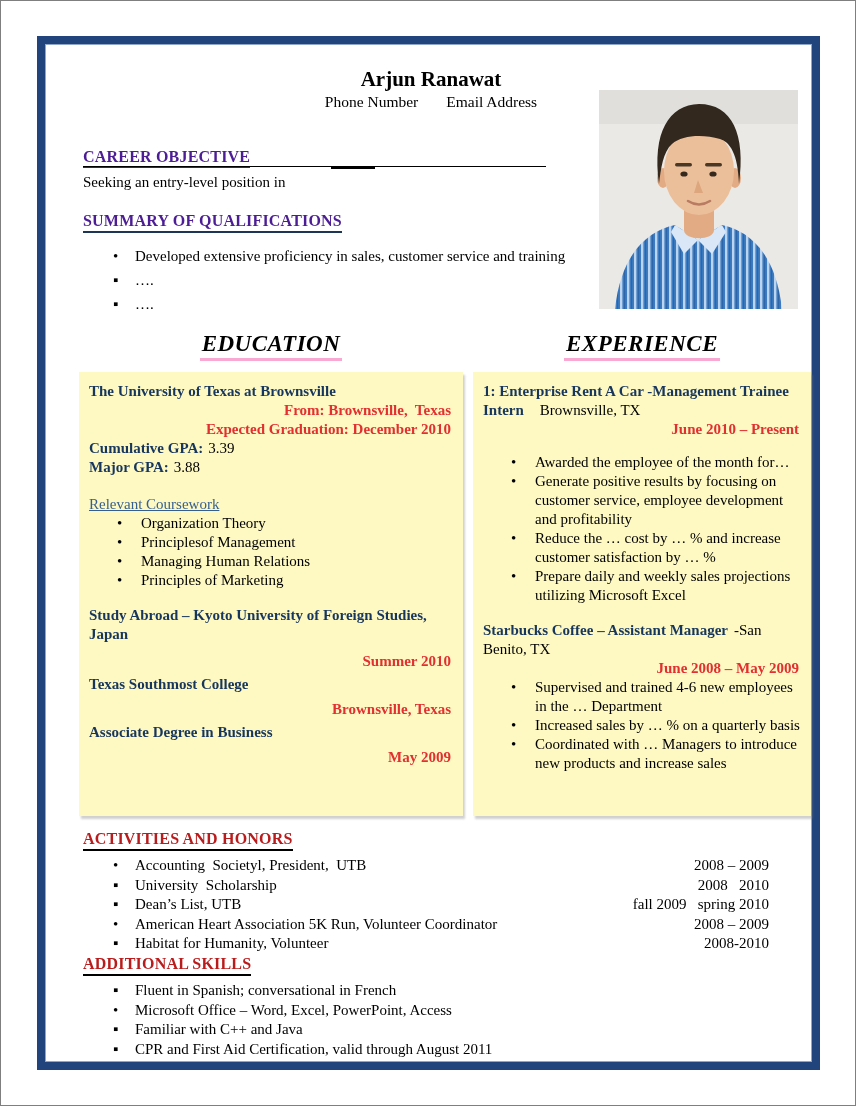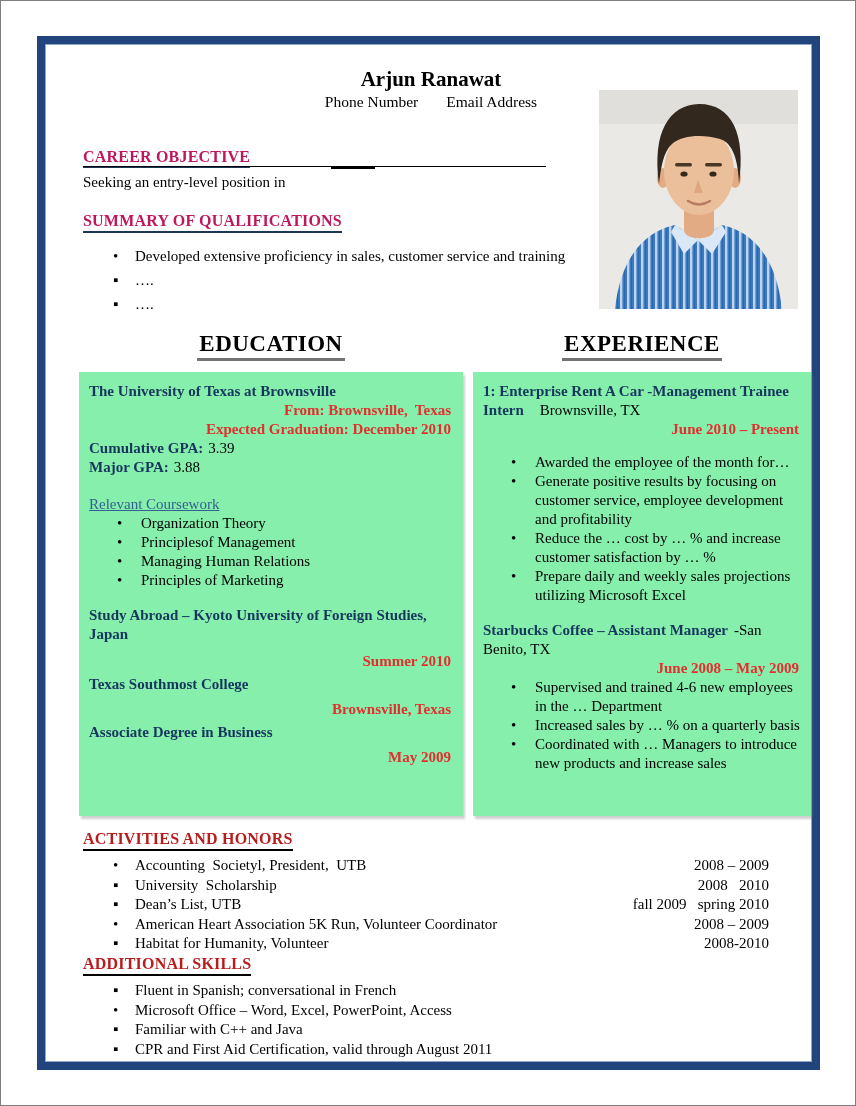--- a/index.html
+++ b/index.html
@@ -14,45 +14,45 @@
     box-shadow:inset 1px 1px 0 #8fa6c8, inset -1px -1px 0 #8fa6c8;
   }
   
   .header{position:absolute;top:66px;left:135px;width:590px;text-align:center;}
   .name{font-size:21px;font-weight:bold;line-height:25px;}
   .addr{font-size:15.5px;line-height:20px;white-space:pre-wrap;}
   .contact{font-size:15.5px;line-height:20px;}
   .contact .email{margin-left:28px;}
   .photo{position:absolute;left:598px;top:89px;width:199px;height:219px;}
   
-  .h-navy{font-size:16px;font-weight:bold;color:#be185d;letter-spacing:.2px;}
+  .h-navy{font-size:16px;font-weight:bold;color:#4c1d95;letter-spacing:.2px;}
   .h-black{font-size:16px;font-weight:bold;color:#b91c1c;letter-spacing:.2px;}
   .h-underline-navy{display:inline-block;border-bottom:2px solid #1d3557;padding-bottom:1px;}
   .h-underline-black{display:inline-block;border-bottom:2px solid #000;padding-bottom:1px;}
   
   .sec-career{position:absolute;left:82px;top:146px;width:640px;}
   .rule-row{position:relative;width:463px;height:20px;}
   .rule-row::after{content:"";position:absolute;left:0;right:0;bottom:0;border-bottom:1px solid #000;}
   .rule-row .h-navy{position:absolute;left:0;bottom:-1px;border-bottom:2px solid #1d3557;}
   .rule-dash{position:absolute;left:248px;bottom:-2px;width:44px;height:3px;background:#000;}
   .obj-text{font-size:15px;margin-top:7px;white-space:pre-wrap;}
   
   .sec-summary{position:absolute;left:82px;top:211px;width:640px;}
   .list{margin-top:14px;}
   .li{display:flex;font-size:15px;line-height:19px;margin-bottom:5px;}
   .li .b{flex:none;width:22px;margin-left:30px;}
   .li .t{white-space:pre-wrap;}
   
   .col-h{position:absolute;top:330px;text-align:center;font-size:23px;font-weight:bold;letter-spacing:.5px;}
-  .col-h span{display:inline-block;border-bottom:3px solid #737373;padding:0 2px 1px 2px;}
+  .col-h span{display:inline-block;border-bottom:3px solid #f9a8d4;padding:0 2px 1px 2px;font-style:italic;}
   .col-h.edu{left:78px;width:384px;}
   .col-h.exp{left:472px;width:338px;}
   
   .box{
-    position:absolute;top:371px;height:444px;background:#86efac;box-sizing:border-box;
+    position:absolute;top:371px;height:444px;background:#fef9c3;box-sizing:border-box;
     padding:10px 10px 0 10px;font-size:15px;line-height:19px;
     box-shadow:2px 3px 2px rgba(120,120,120,.35);
   }
   .box.edu{left:78px;width:384px;}
   .box.exp{left:472px;width:338px;}
   .bt{font-weight:bold;color:#17365d;}
   .loc{margin-left:16px;white-space:pre-wrap;}
   .loc2{margin-left:6px;white-space:pre-wrap;}
   .red{color:#e22f2f;font-weight:bold;text-align:right;white-space:pre-wrap;padding-right:2px;}
   .gpa .lab{font-weight:bold;color:#17365d;}

